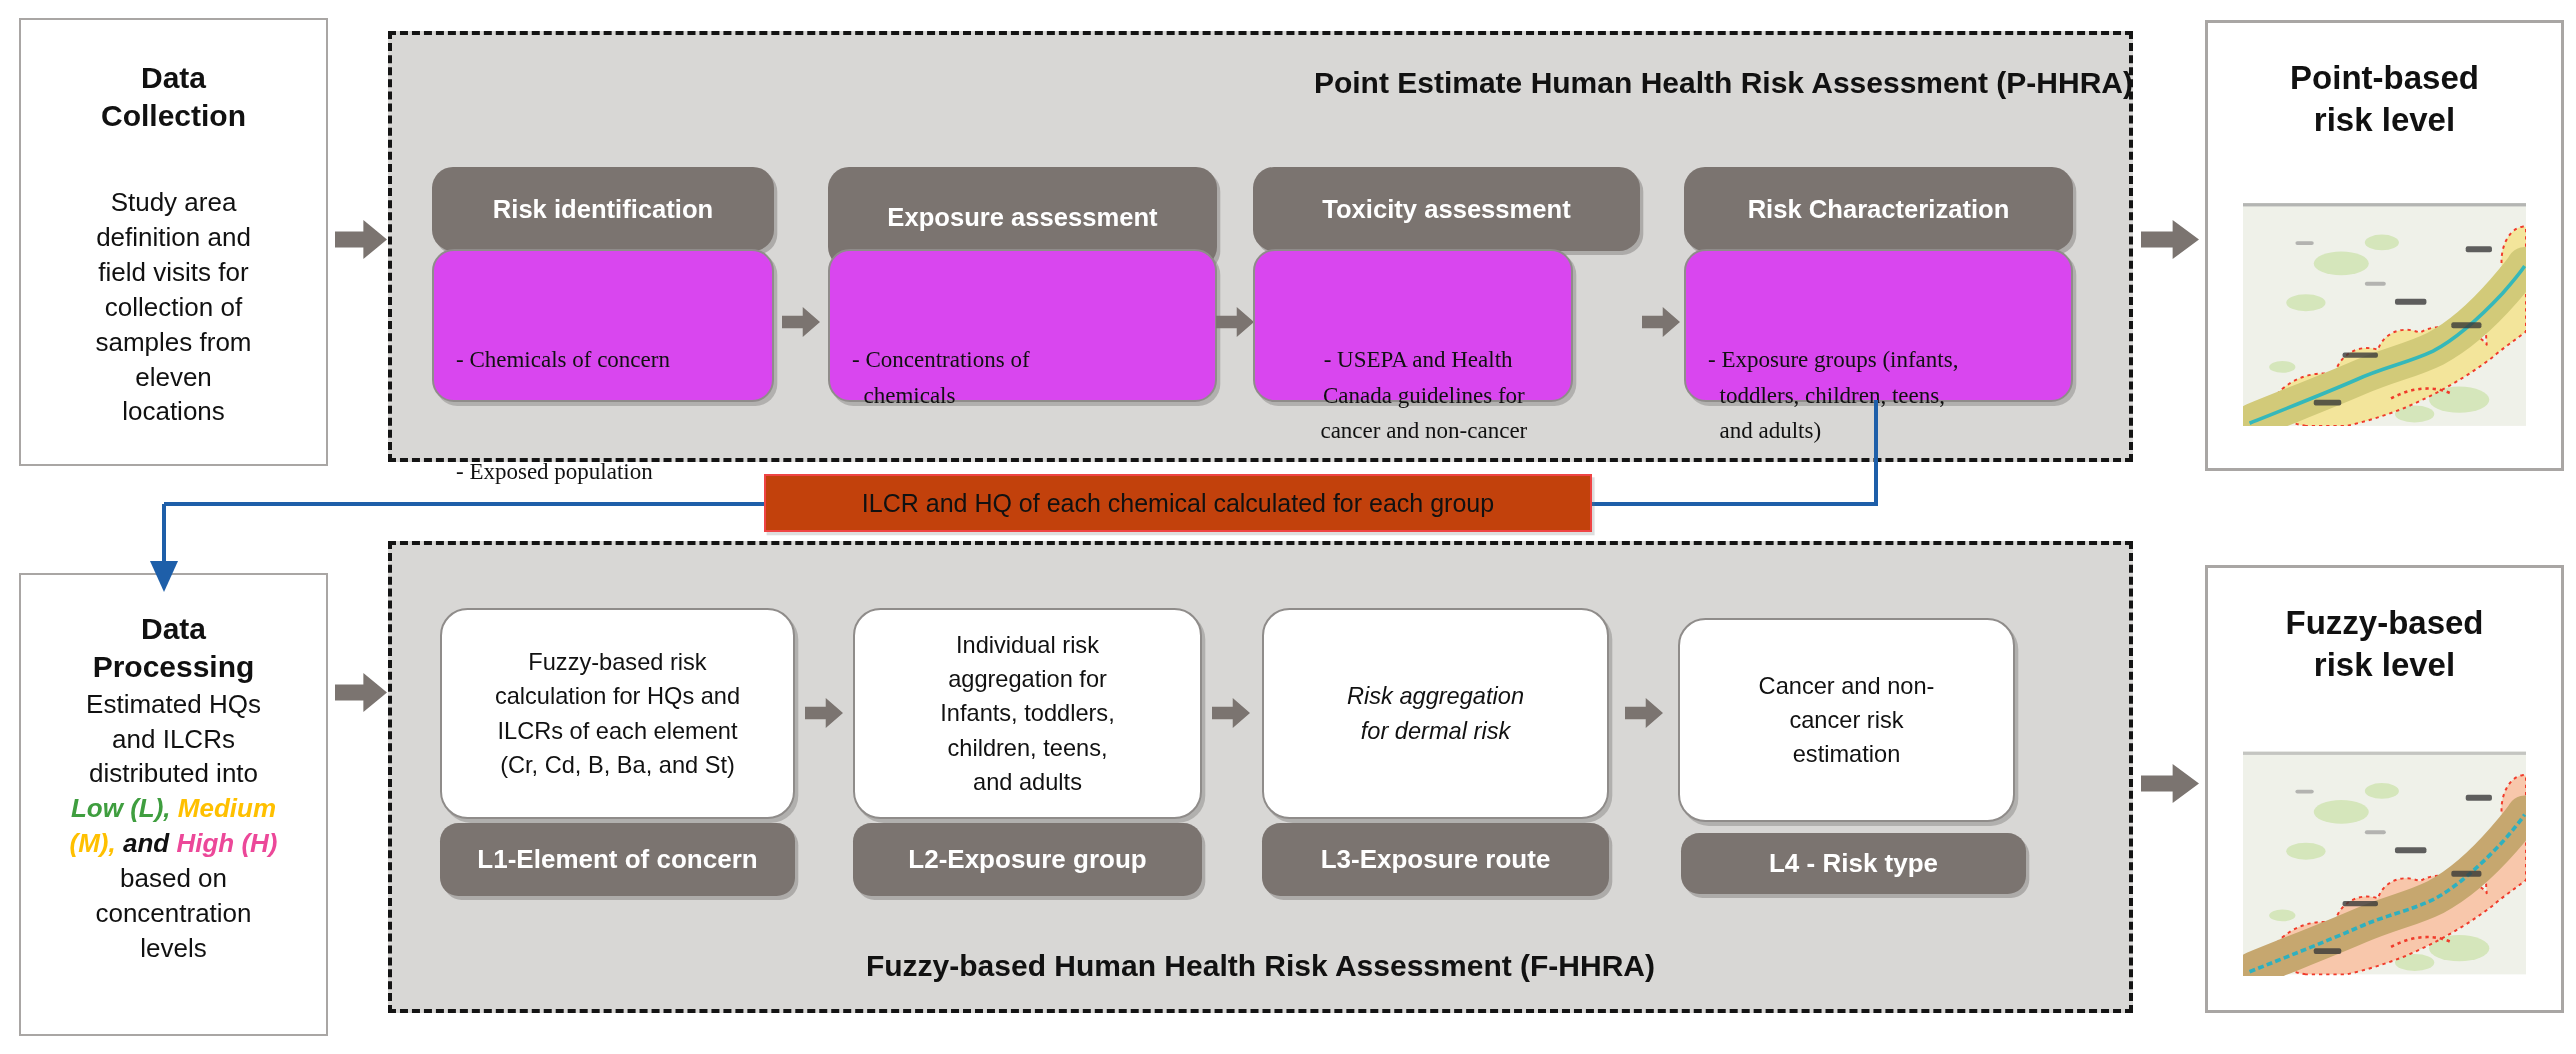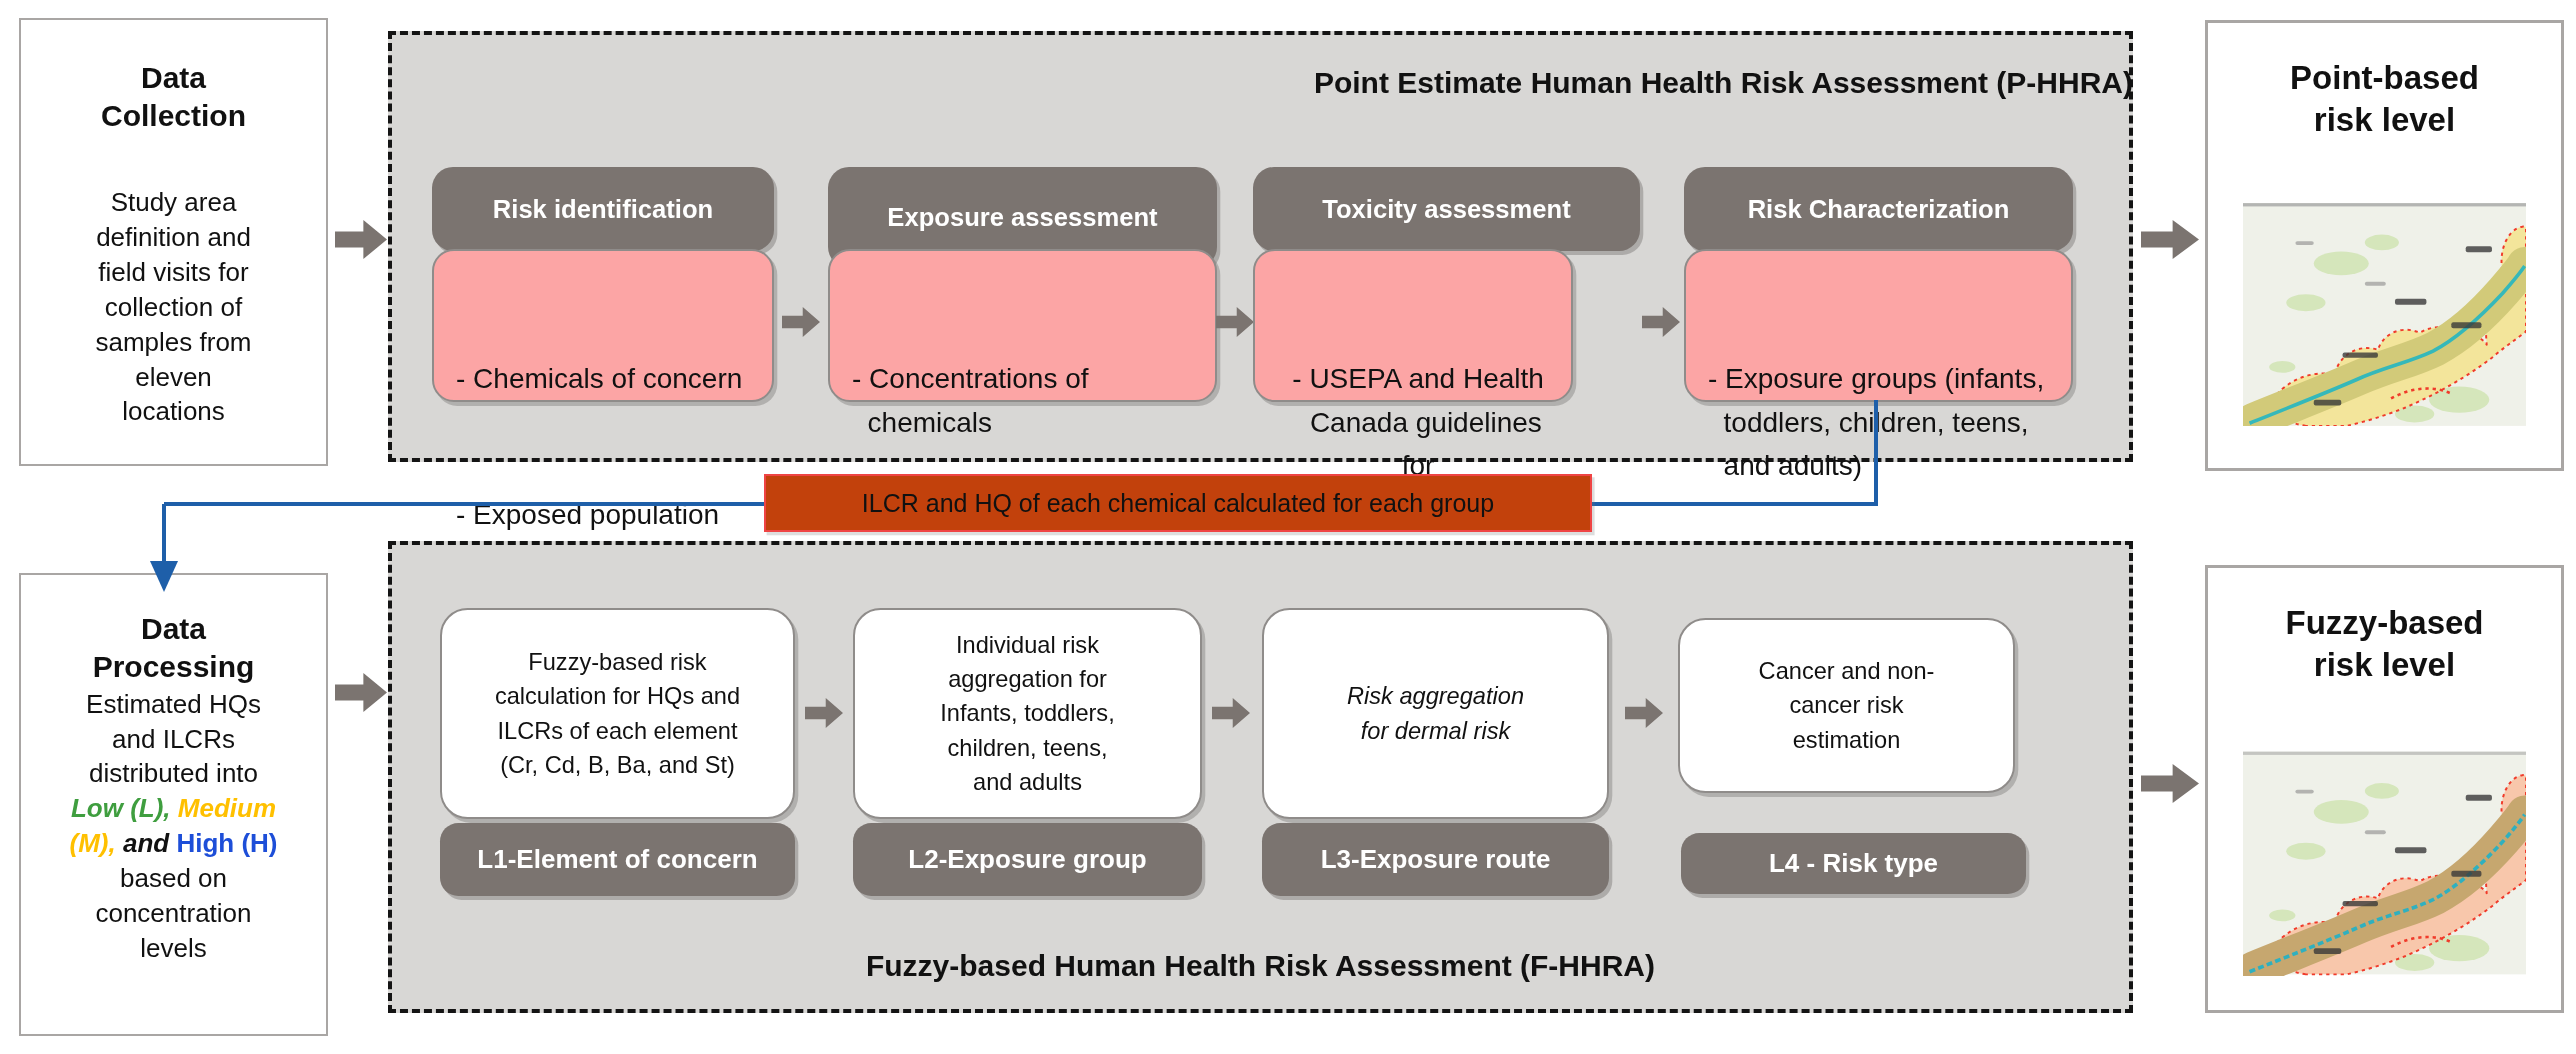--- a/index.html
+++ b/index.html
@@ -11,35 +11,36 @@
   }
   .abs{position:absolute;}
   
   .panel{background:#ffffff;border:2.6px solid #a9a6a4;}
   .panel-title{font-weight:bold;font-size:30px;line-height:1.28;text-align:center;white-space:pre-line;}
   .panel-body{font-size:26px;line-height:1.34;text-align:center;white-space:pre-line;}
   .dp-line{font-size:26px;line-height:1.34;text-align:center;}
   .w-green{color:#3f9e3f;font-style:italic;font-weight:bold;}
   .w-yellow{color:#ffc000;font-style:italic;font-weight:bold;}
   .w-black{color:#111;font-style:italic;font-weight:bold;}
-  .w-red{color:#1d4ed8;font-weight:bold;}
+  .w-red{color:#ec4899;font-style:italic;font-weight:bold;}
   
   .stage{background:#d8d7d5;border:4.6px dashed #141414;}
   .stage-title{font-weight:bold;font-size:30px;text-align:center;}
   
   .step-header{
     background:#7b7470;color:#ffffff;border-radius:21px;
     display:flex;align-items:center;justify-content:center;
     font-size:25.6px;font-weight:bold;box-shadow:3.3px 3.9px 0 rgba(95,90,88,.35);
   }
   .step-body{
-    background:#fca5a5;border:2px solid #8f8c8a;border-radius:22px;
+    background:#d946ef;border:2px solid #8f8c8a;border-radius:22px;
     box-shadow:3.3px 3.9px 0 rgba(120,117,115,.40);
-    font-size:28px;line-height:1.55;white-space:pre-wrap;
+    font-size:23px;line-height:1.55;white-space:pre-wrap;
     padding:19.7px 11.8px 11.8px 22px;
+    font-family:Liberation Serif, serif;
   }
   .step-item{margin-bottom:5.2px;}
   .fz-body{
     background:#ffffff;border:2px solid #8f8c8a;border-radius:27.5px;
     box-shadow:3.3px 3.9px 0 rgba(120,117,115,.40);
     display:flex;align-items:center;justify-content:center;text-align:center;
     font-size:23.6px;line-height:1.45;white-space:pre-line;padding:9.2px;
   }
   .fz-label{
     background:#7b7470;color:#ffffff;border-radius:18.3px;
@@ -233,21 +234,21 @@
   <div class="abs fz-body" style="left:1262px;top:608px;width:347px;height:211px;font-style:italic;">Risk aggregation
 for dermal risk</div>
   <div class="abs fz-label" style="left:1262px;top:823px;width:347px;height:73px;">L3-Exposure route</div>
 
   <div class="abs arrow-icon" style="left:1625px;top:698px;width:38px;height:30px;">
     <svg viewBox="0 0 44 34" preserveAspectRatio="none">
         <polygon points="0,10 24,10 24,0 44,17 24,34 24,24 0,24" fill="#7b7470"></polygon>
       </svg>
   </div>
 
-  <div class="abs fz-body" style="left:1678px;top:618px;width:337px;height:175px;">Cancer and non-
+  <div class="abs fz-body" style="left:1678px;top:618px;width:337px;height:204px;">Cancer and non-
 cancer risk
 estimation</div>
   <div class="abs fz-label" style="left:1681px;top:833px;width:345px;height:61px;">L4 - Risk type</div>
 
   <div class="abs arrow-icon" style="left:2141px;top:764px;width:58px;height:39px;">
     <svg viewBox="0 0 44 34" preserveAspectRatio="none">
         <polygon points="0,10 24,10 24,0 44,17 24,34 24,24 0,24" fill="#7b7470"></polygon>
       </svg>
   </div>
 

